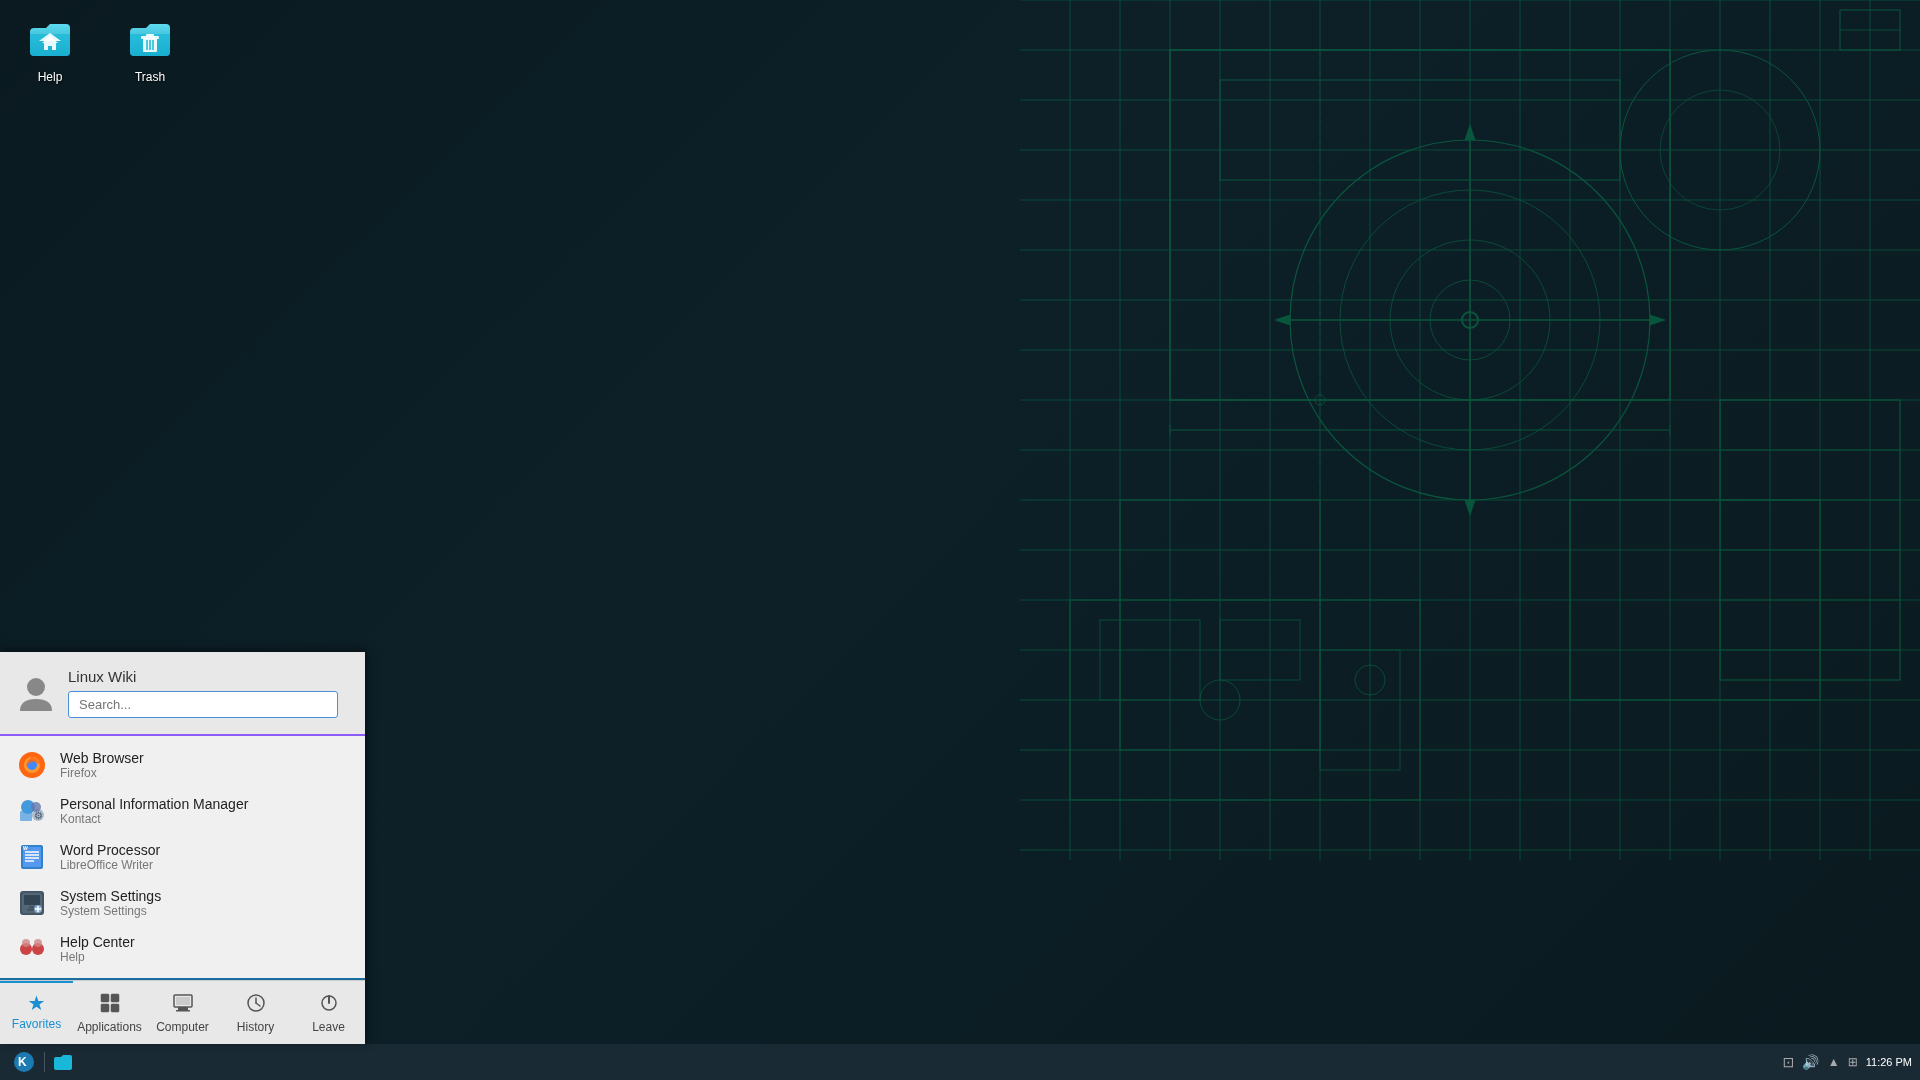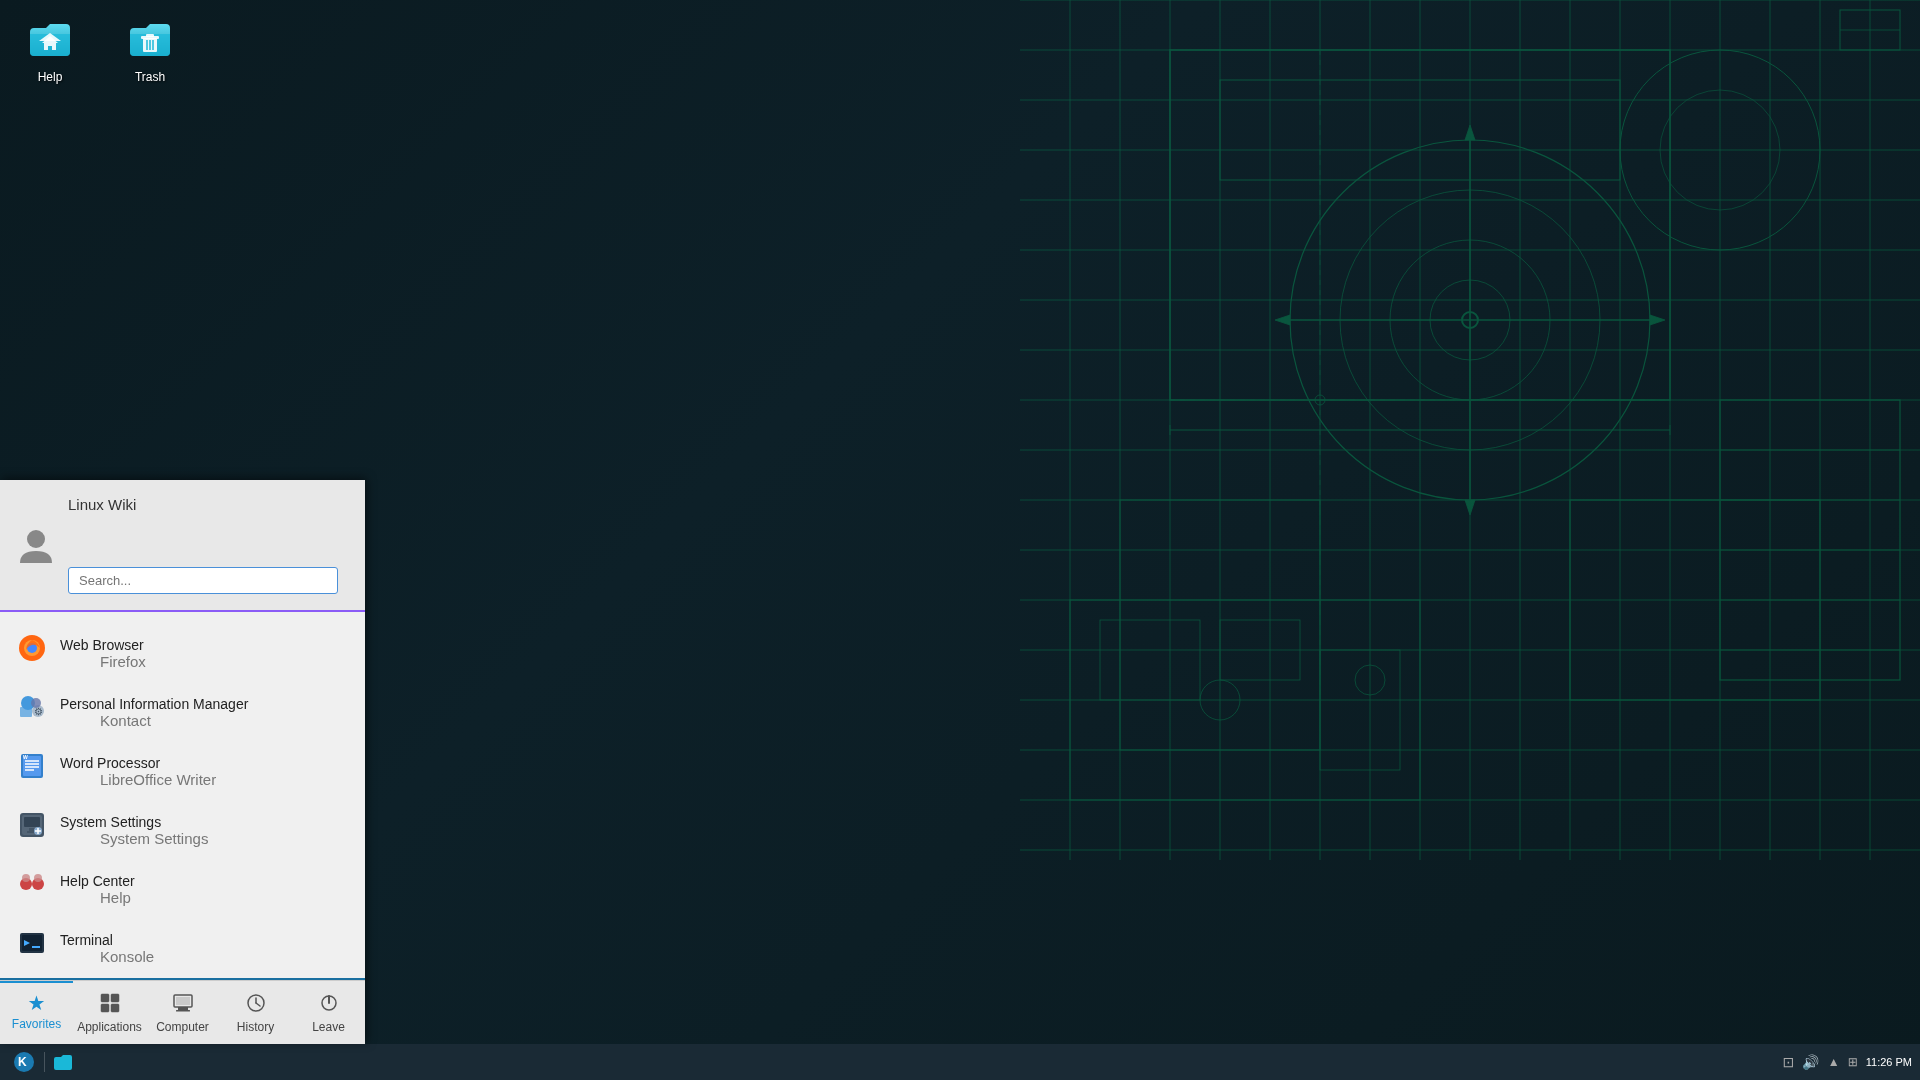--- a/index.html
+++ b/index.html
@@ -109,21 +109,20 @@
 
     .search-box {
       width: 270px;
       padding: 5px 10px;
       border: 1px solid #4a90d9;
       border-radius: 3px;
       font-size: 13px;
       background: #fff;
       outline: none;
       color: #333;
-      margin-top: 48px;
     }
 
     
     .menu-apps {
       padding: 6px 0;
       background: #f0f0f0;
       flex: 1;
     }
 
     .menu-app-item {
@@ -145,27 +144,25 @@
 
     .app-info {
       display: flex;
       flex-direction: column;
     }
 
     .app-name {
       font-size: 14px;
       color: #222;
       font-weight: 500;
-      margin-top: 12px;
     }
 
     .app-subtitle {
-      font-size: 15px;
+      font-size: 12px;
       color: #777;
-      margin-left: 40px;
     }
 
     
     .menu-divider-line {
       height: 2px;
       background: #1a6fa0;
       margin: 0;
     }
 
     
@@ -467,34 +464,20 @@
             <circle cx="8" cy="8" r="4" fill="#cc8888" opacity="0.8"></circle>
             <circle cx="20" cy="8" r="4" fill="#cc8888" opacity="0.8"></circle>
           </svg>
         </div>
         <div class="app-info">
           <span class="app-name">Help Center</span>
           <span class="app-subtitle">Help</span>
         </div>
       </div>
 
-      <div class="menu-app-item">
-        <div class="app-icon-wrap">
-          <svg width="28" height="28" viewBox="0 0 28 28" xmlns="http://www.w3.org/2000/svg">
-            <rect x="2" y="4" width="24" height="20" rx="2" fill="#223344"></rect>
-            <rect x="4" y="6" width="20" height="16" rx="1" fill="#112233"></rect>
-            <polygon points="6,11 12,14 6,17" fill="#44aaff"></polygon>
-            <line x1="14" y1="18" x2="22" y2="18" stroke="#44aaff" stroke-width="2"></line>
-          </svg>
-        </div>
-        <div class="app-info">
-          <span class="app-name">Terminal</span>
-          <span class="app-subtitle">Konsole</span>
-        </div>
-      </div>
     </div>
 
     <div class="menu-divider-line"></div>
 
     <div class="menu-bottom-tabs">
 
       <div class="menu-tab active">
         <span class="menu-tab-icon">★</span>
         <span>Favorites</span>
       </div>

